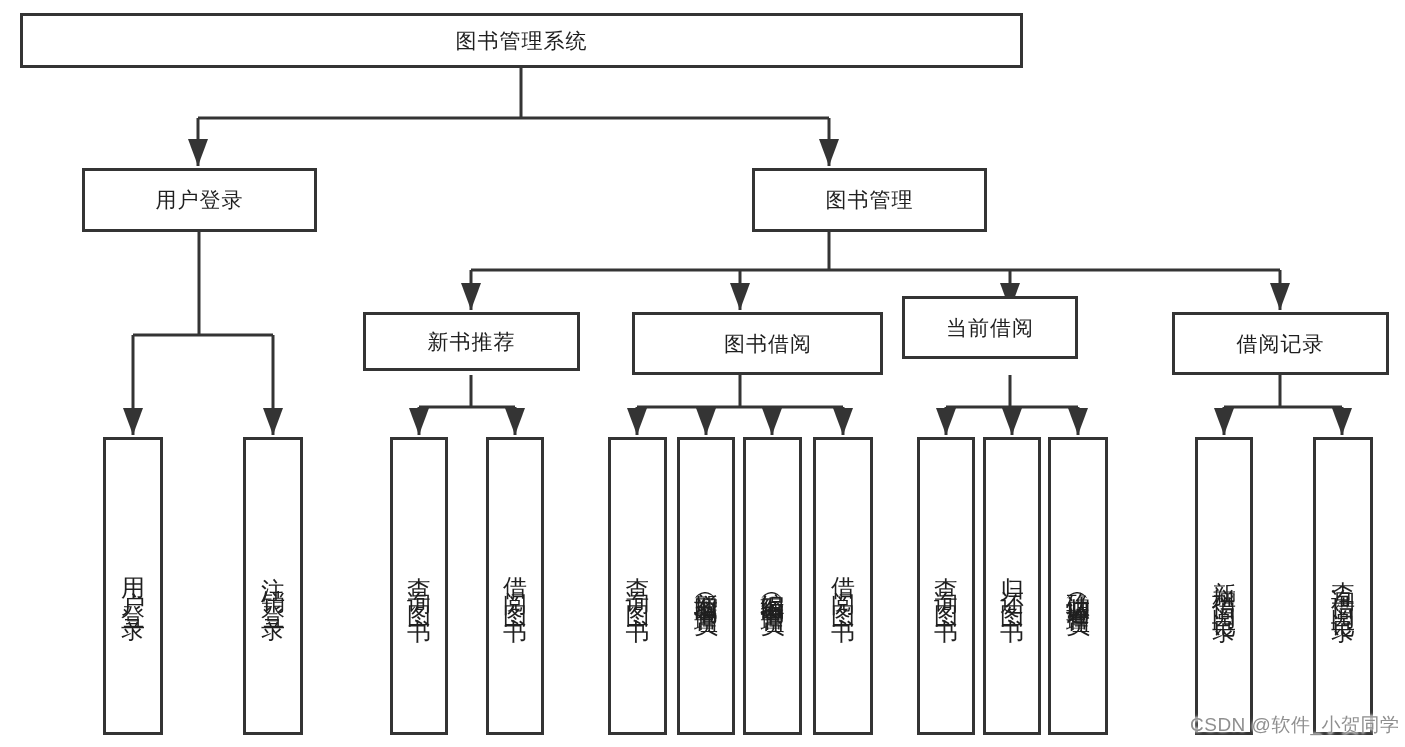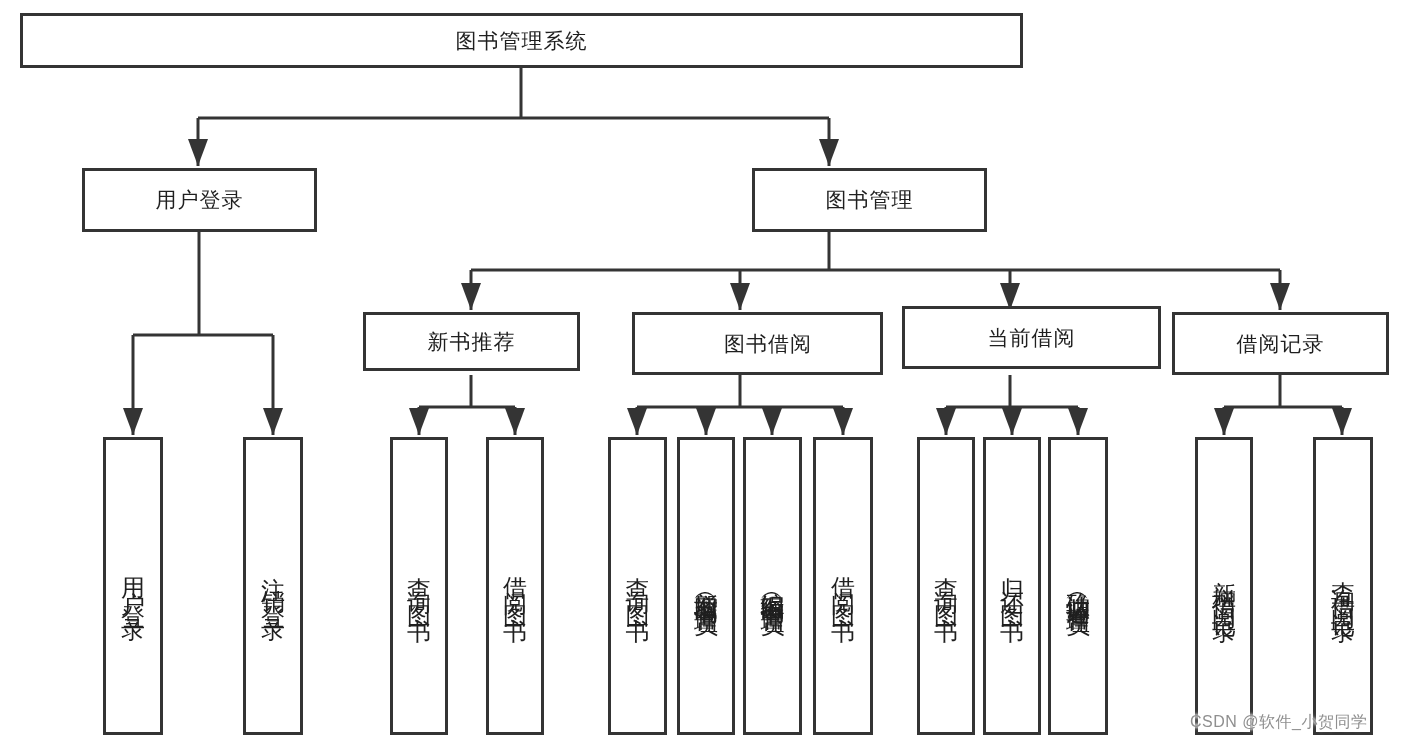--- a/index.html
+++ b/index.html
@@ -39,21 +39,21 @@
     line-height: 1;
     white-space: nowrap;
   }
   .ls4 { letter-spacing: 14px; }
   .ls6 { letter-spacing: 8px; }
   .ls9 { letter-spacing: 3px; }
   .watermark {
     position: absolute;
     left: 1190px;
     top: 712px;
-    font-size: 16px;
+    font-size: 19px;
     color: #8f8f8f;
     letter-spacing: 0.5px;
     white-space: nowrap;
     text-shadow: 0 0 3px #ffffff, 0 0 3px #ffffff, 0 0 5px #ffffff;
     z-index: 5;
   }
 </style>
 </head>
 <body>
 
@@ -112,21 +112,21 @@
   <div class="node" style="left:752px; top:168px; width:235px; height:64px;">
     <span>图书管理</span>
   </div>
 
   <div class="node" style="left:363px; top:312px; width:217px; height:59px;">
     <span>新书推荐</span>
   </div>
   <div class="node" style="left:632px; top:312px; width:251px; height:63px;padding-left:21px;">
     <span>图书借阅</span>
   </div>
-  <div class="node" style="left:902px; top:306px; width:259px; height:63px;justify-content:center;">
+  <div class="node" style="left:902px; top:296px; width:176px; height:63px;justify-content:center;">
     <span>当前借阅</span>
   </div>
   <div class="node" style="left:1172px; top:312px; width:217px; height:63px;">
     <span>借阅记录</span>
   </div>
 
   <div class="node leaf" style="left:103px; width:60px;">
     <span class="vtext ls4">用户登录</span>
   </div>
   <div class="node leaf" style="left:243px; width:60px;">

